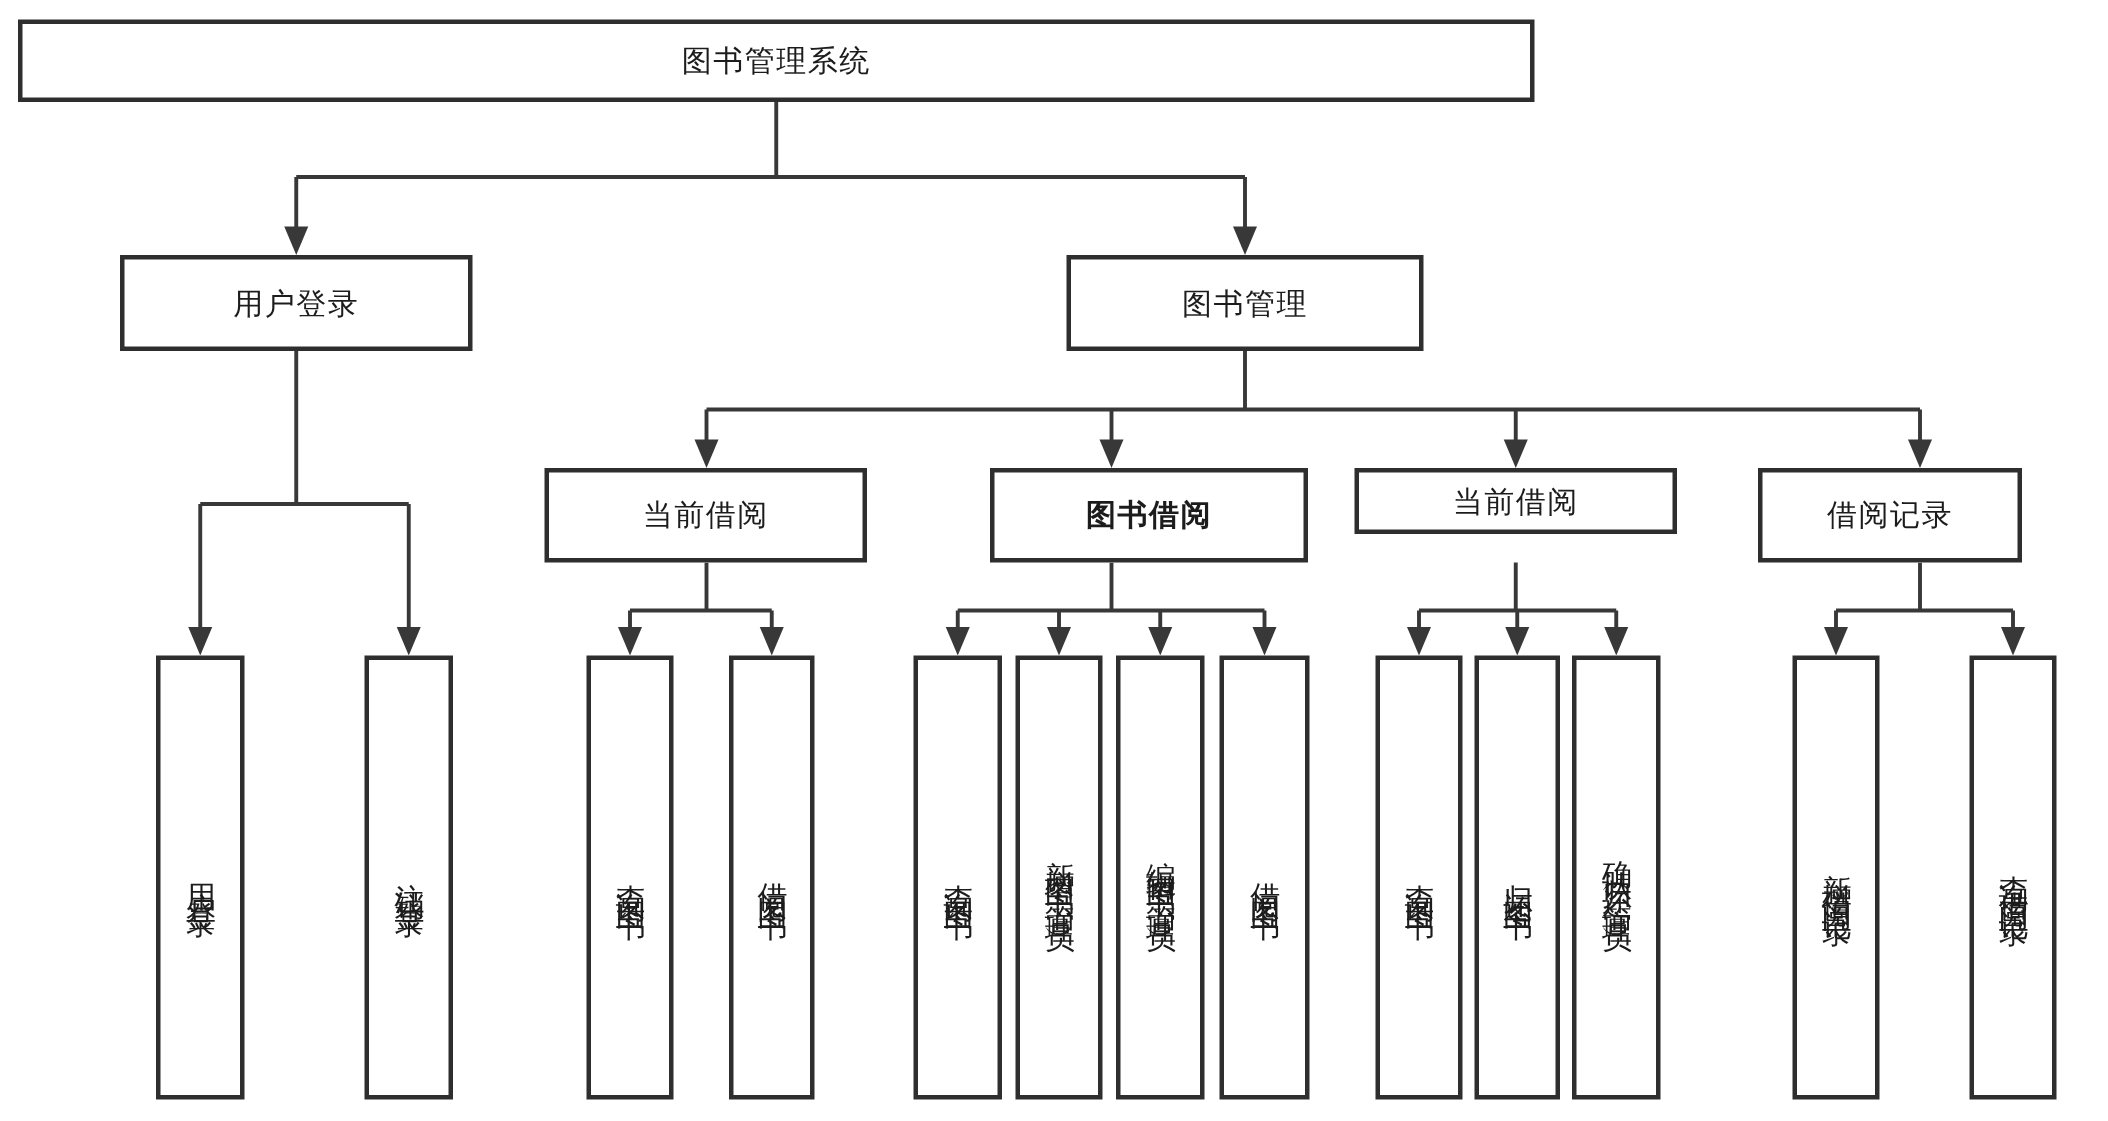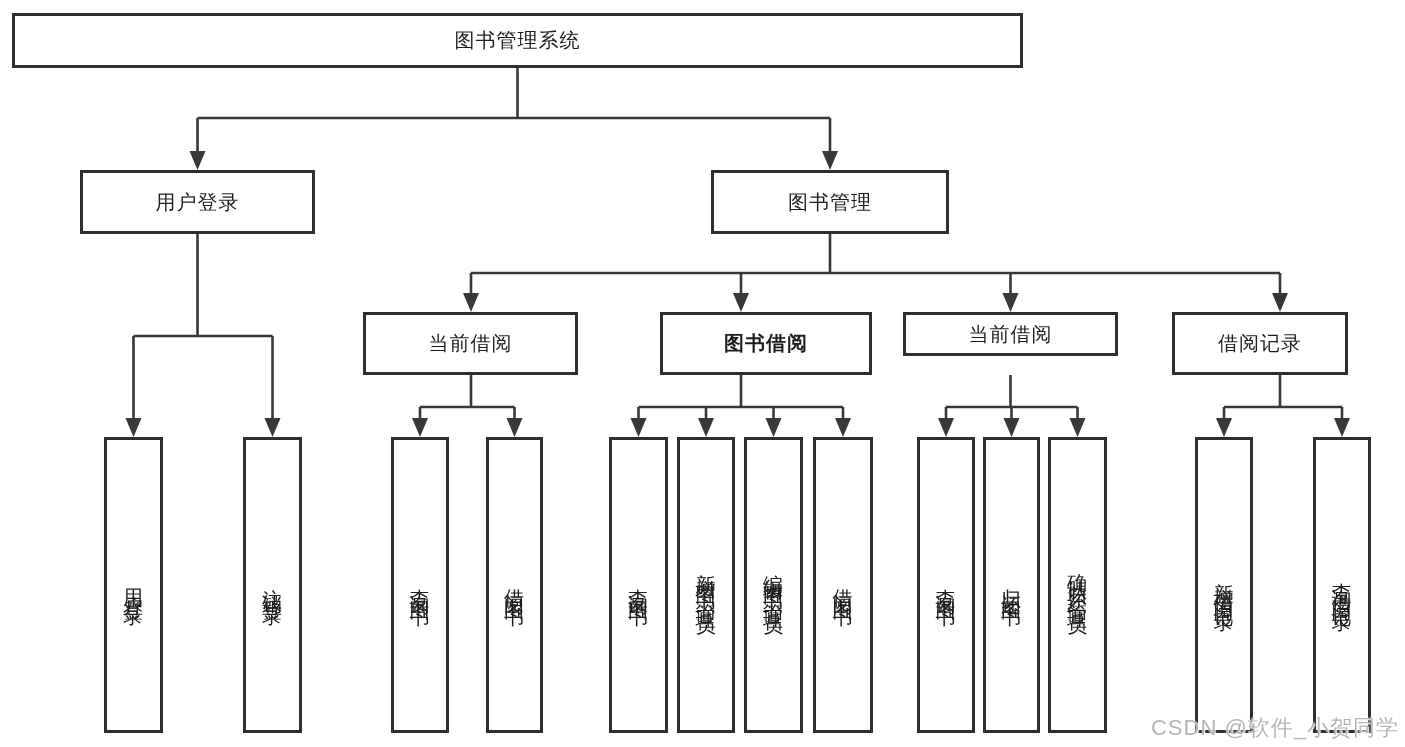--- a/index.html
+++ b/index.html
@@ -173,15 +173,14 @@
     <span class="vtext">确认归还（管理员）</span>
   </div>
 
   <div class="box leaf" style="left:1195px;top:437px;width:58px;height:296px;">
     <span class="vtext">新增借阅记录</span>
   </div>
   <div class="box leaf" style="left:1313px;top:437px;width:58px;height:296px;">
     <span class="vtext">查询借阅记录</span>
   </div>
 
-  <div class="watermark">CSDN @软件_小贺同学</div>
 
 </div>
 
 </body></html>

